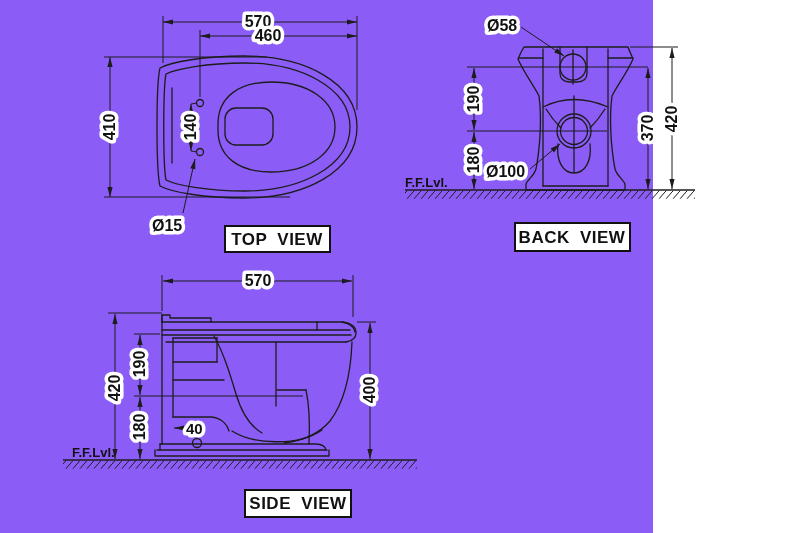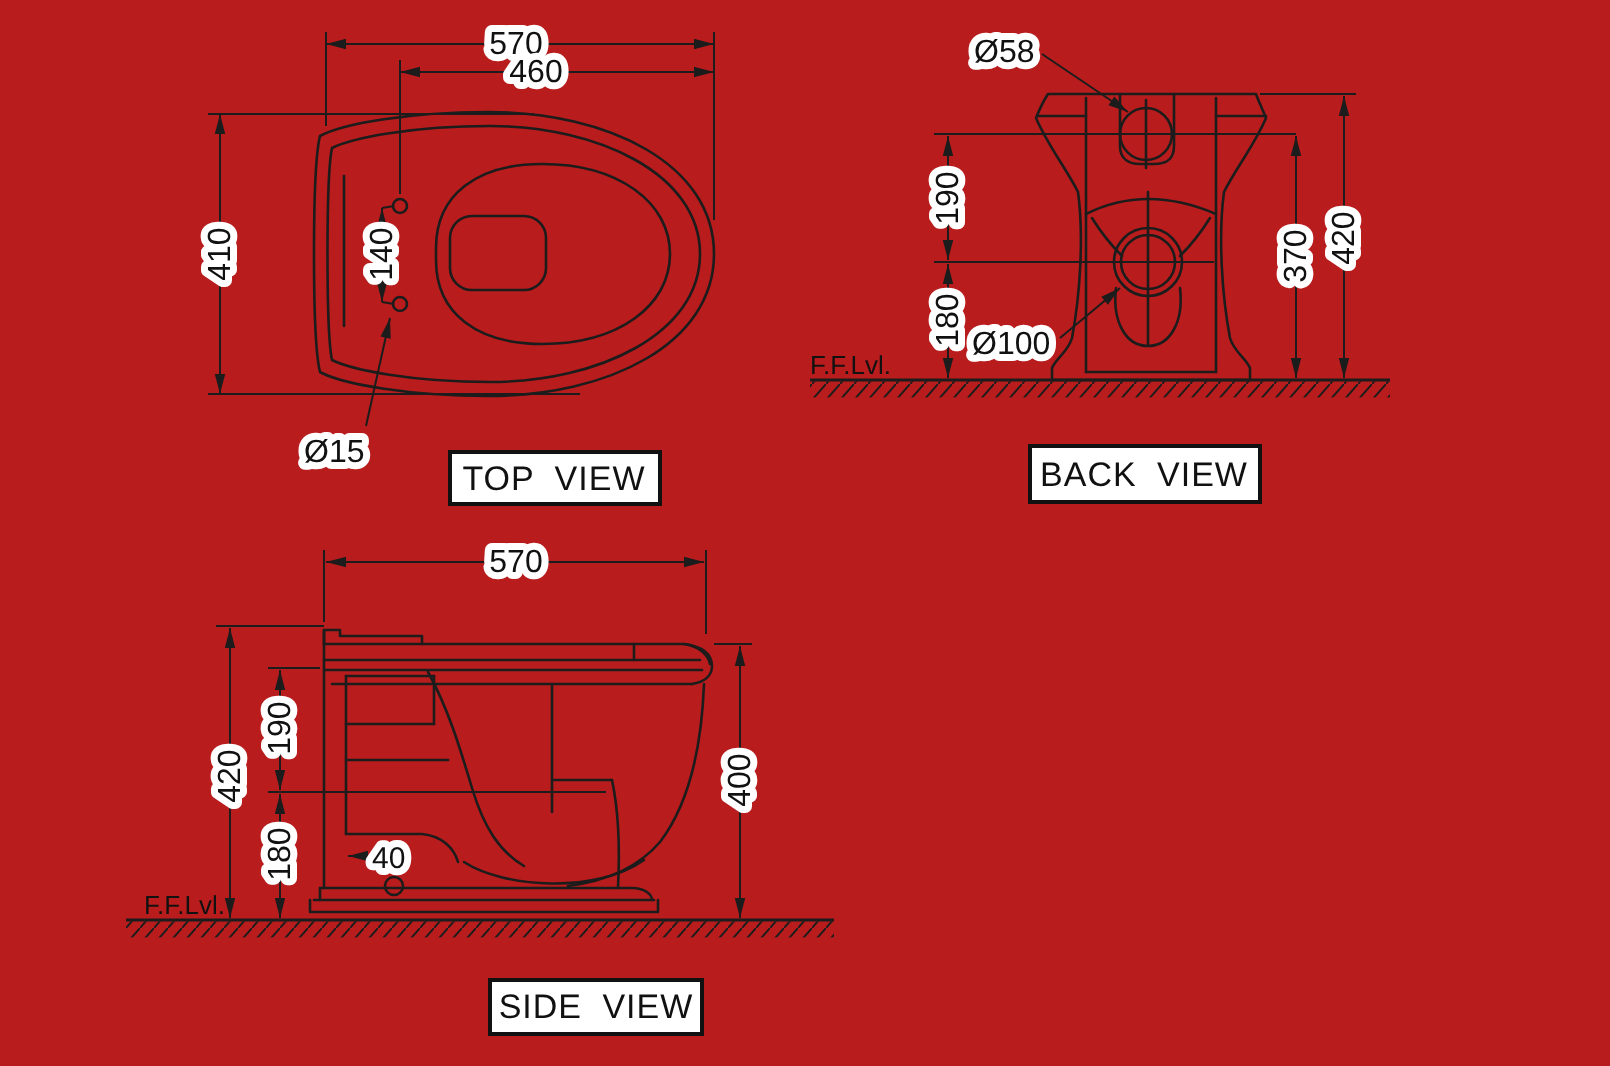--- a/index.html
+++ b/index.html
@@ -1,16 +1,16 @@
 <!DOCTYPE html>
 <html><head>
 <meta charset="utf-8">
 <style>
   html,body{margin:0;padding:0;background:#ffffff;}
-  .stage{width:805px;height:533px;background:#b91c1c;position:relative;font-family:"Liberation Sans",sans-serif;}
+  .stage{width:653px;height:533px;background:#8b5cf6;position:relative;font-family:"Liberation Sans",sans-serif;font-weight:bold;}
   svg{display:block;}
   .part path,.part line,.part circle,.part rect{fill:none;stroke:#1c1c1c;stroke-width:1.3;stroke-linecap:round;stroke-linejoin:round;}
   .dim line,.dim path{fill:none;stroke:#1c1c1c;stroke-width:1;}
   .ext line{fill:none;stroke:#1c1c1c;stroke-width:1;}
   .ground line{stroke:#1c1c1c;stroke-width:1.4;}
   text{fill:#111;font-family:"Liberation Sans",sans-serif;font-size:16px;}
   .halo{paint-order:stroke;stroke:#ffffff;stroke-width:7px;stroke-linejoin:round;}
   .small{font-size:13px;}
   .mid{font-size:15px;}
   .viewlabel{font-size:17px;letter-spacing:.5px;word-spacing:5px;}

